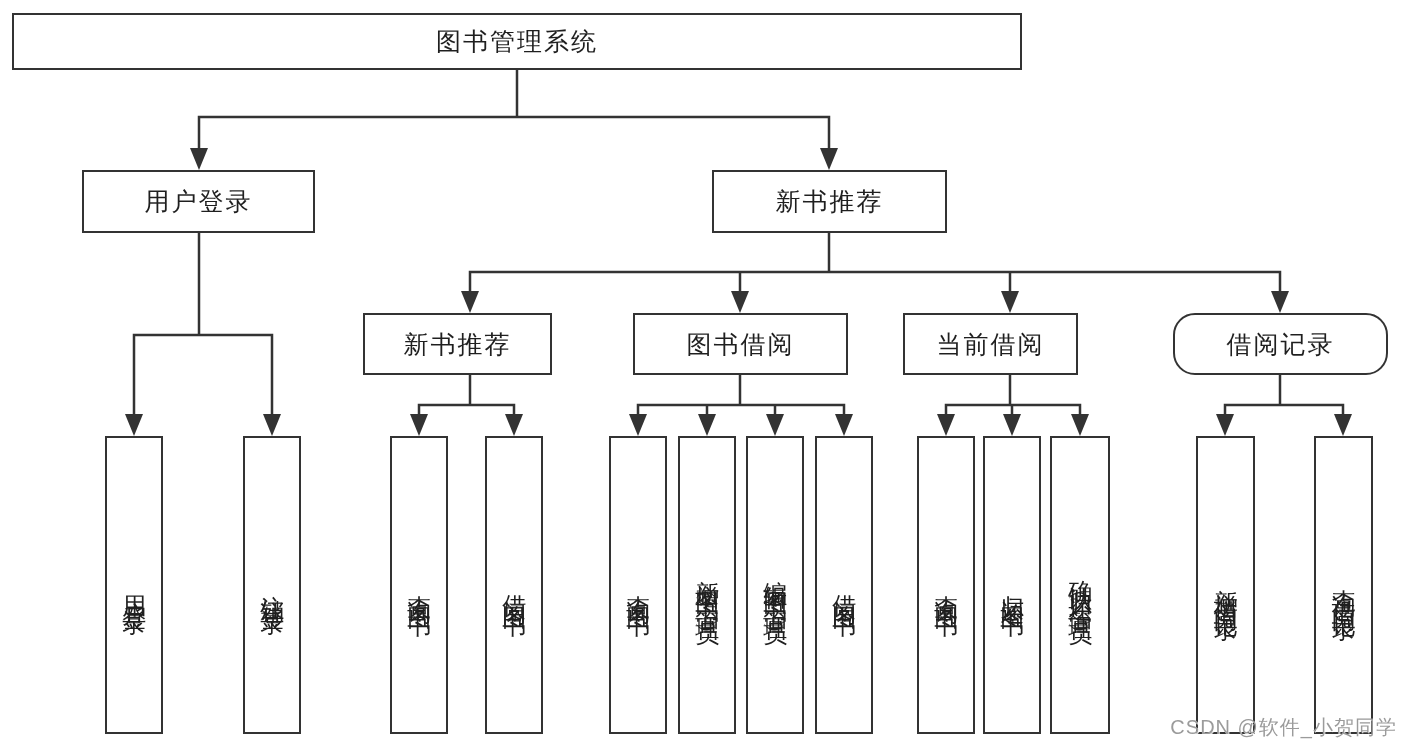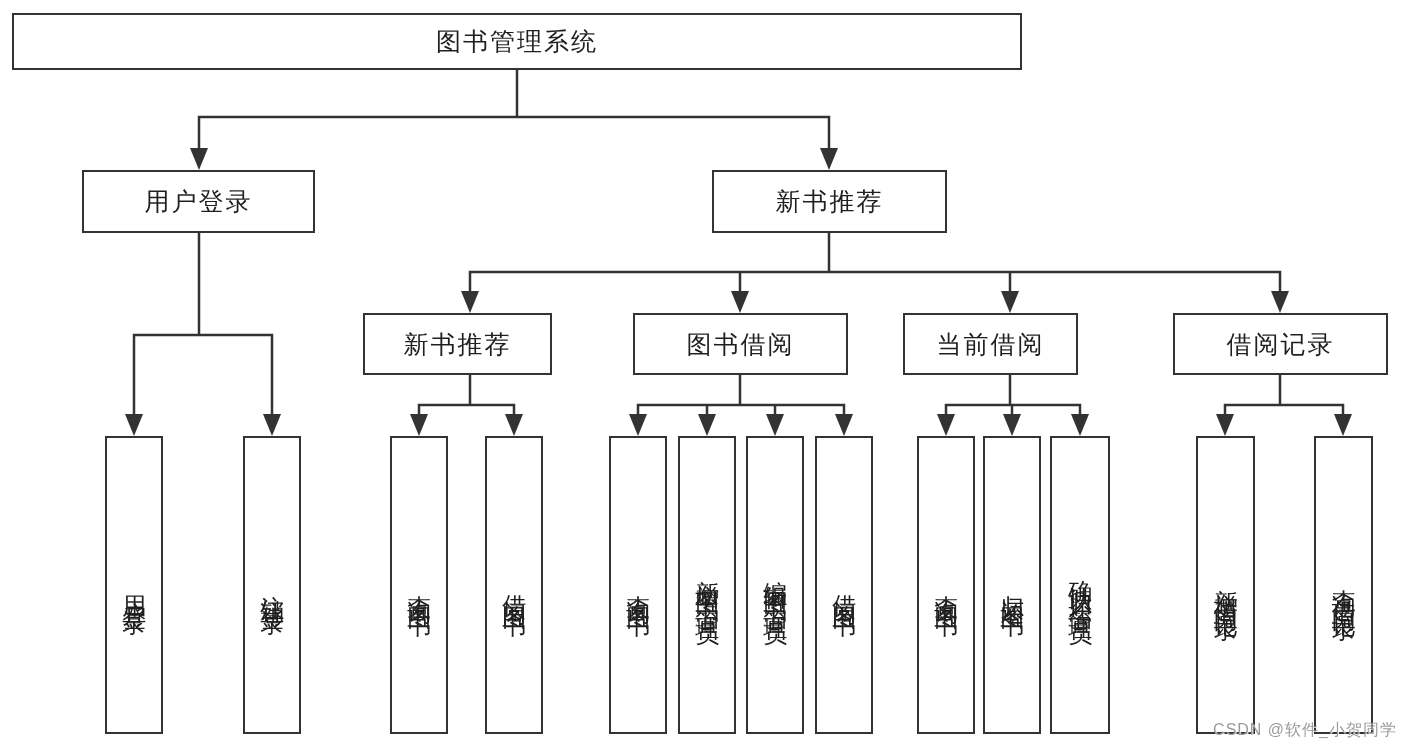--- a/index.html
+++ b/index.html
@@ -56,21 +56,21 @@
     letter-spacing: 6px;
     line-height: 1.1;
     padding-top: 6px;
   }
   .watermark {
     position: absolute;
     right: 8px;
     bottom: 6px;
     z-index: 3;
     color: var(--watermark);
-    font-size: 16px;
+    font-size: 20px;
     letter-spacing: 1px;
     text-shadow: 1px 1px 0 rgba(255,255,255,0.8);
   }
 </style>
 </head>
 <body>
 
 <div class="stage">
 
   <svg class="connectors" viewBox="0 0 1405 747" xmlns="http://www.w3.org/2000/svg" aria-hidden="true">
@@ -134,21 +134,21 @@
 
   <div class="node node-h" style="left:363px; top:313px; width:189px; height:62px;">
     <span>新书推荐</span>
   </div>
   <div class="node node-h" style="left:633px; top:313px; width:215px; height:62px;">
     <span>图书借阅</span>
   </div>
   <div class="node node-h" style="left:903px; top:313px; width:175px; height:62px;">
     <span>当前借阅</span>
   </div>
-  <div class="node node-h" style="left:1173px; top:313px; width:215px; height:62px;">
+  <div class="node node-h" style="left:1173px; top:313px; width:215px; height:62px;border-radius:22px;">
     <span>借阅记录</span>
   </div>
 
   <div class="node node-v" style="left:105px; top:436px; width:58px; height:298px;">
     <span>用户登录</span>
   </div>
   <div class="node node-v" style="left:243px; top:436px; width:58px; height:298px;">
     <span>注销登录</span>
   </div>
 

